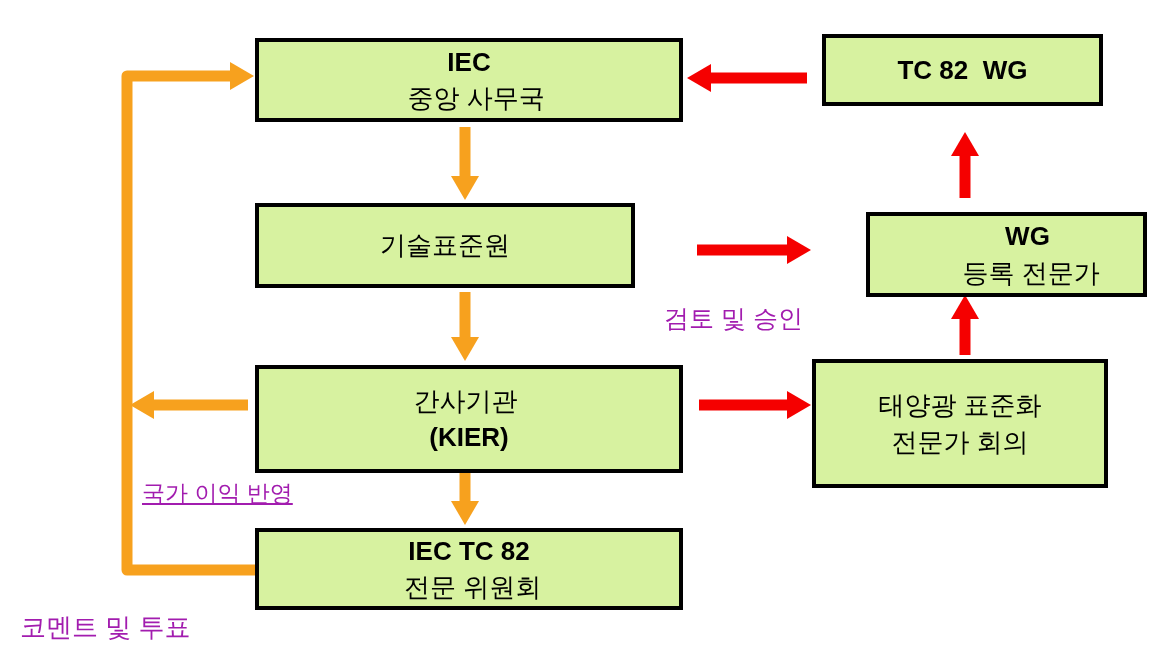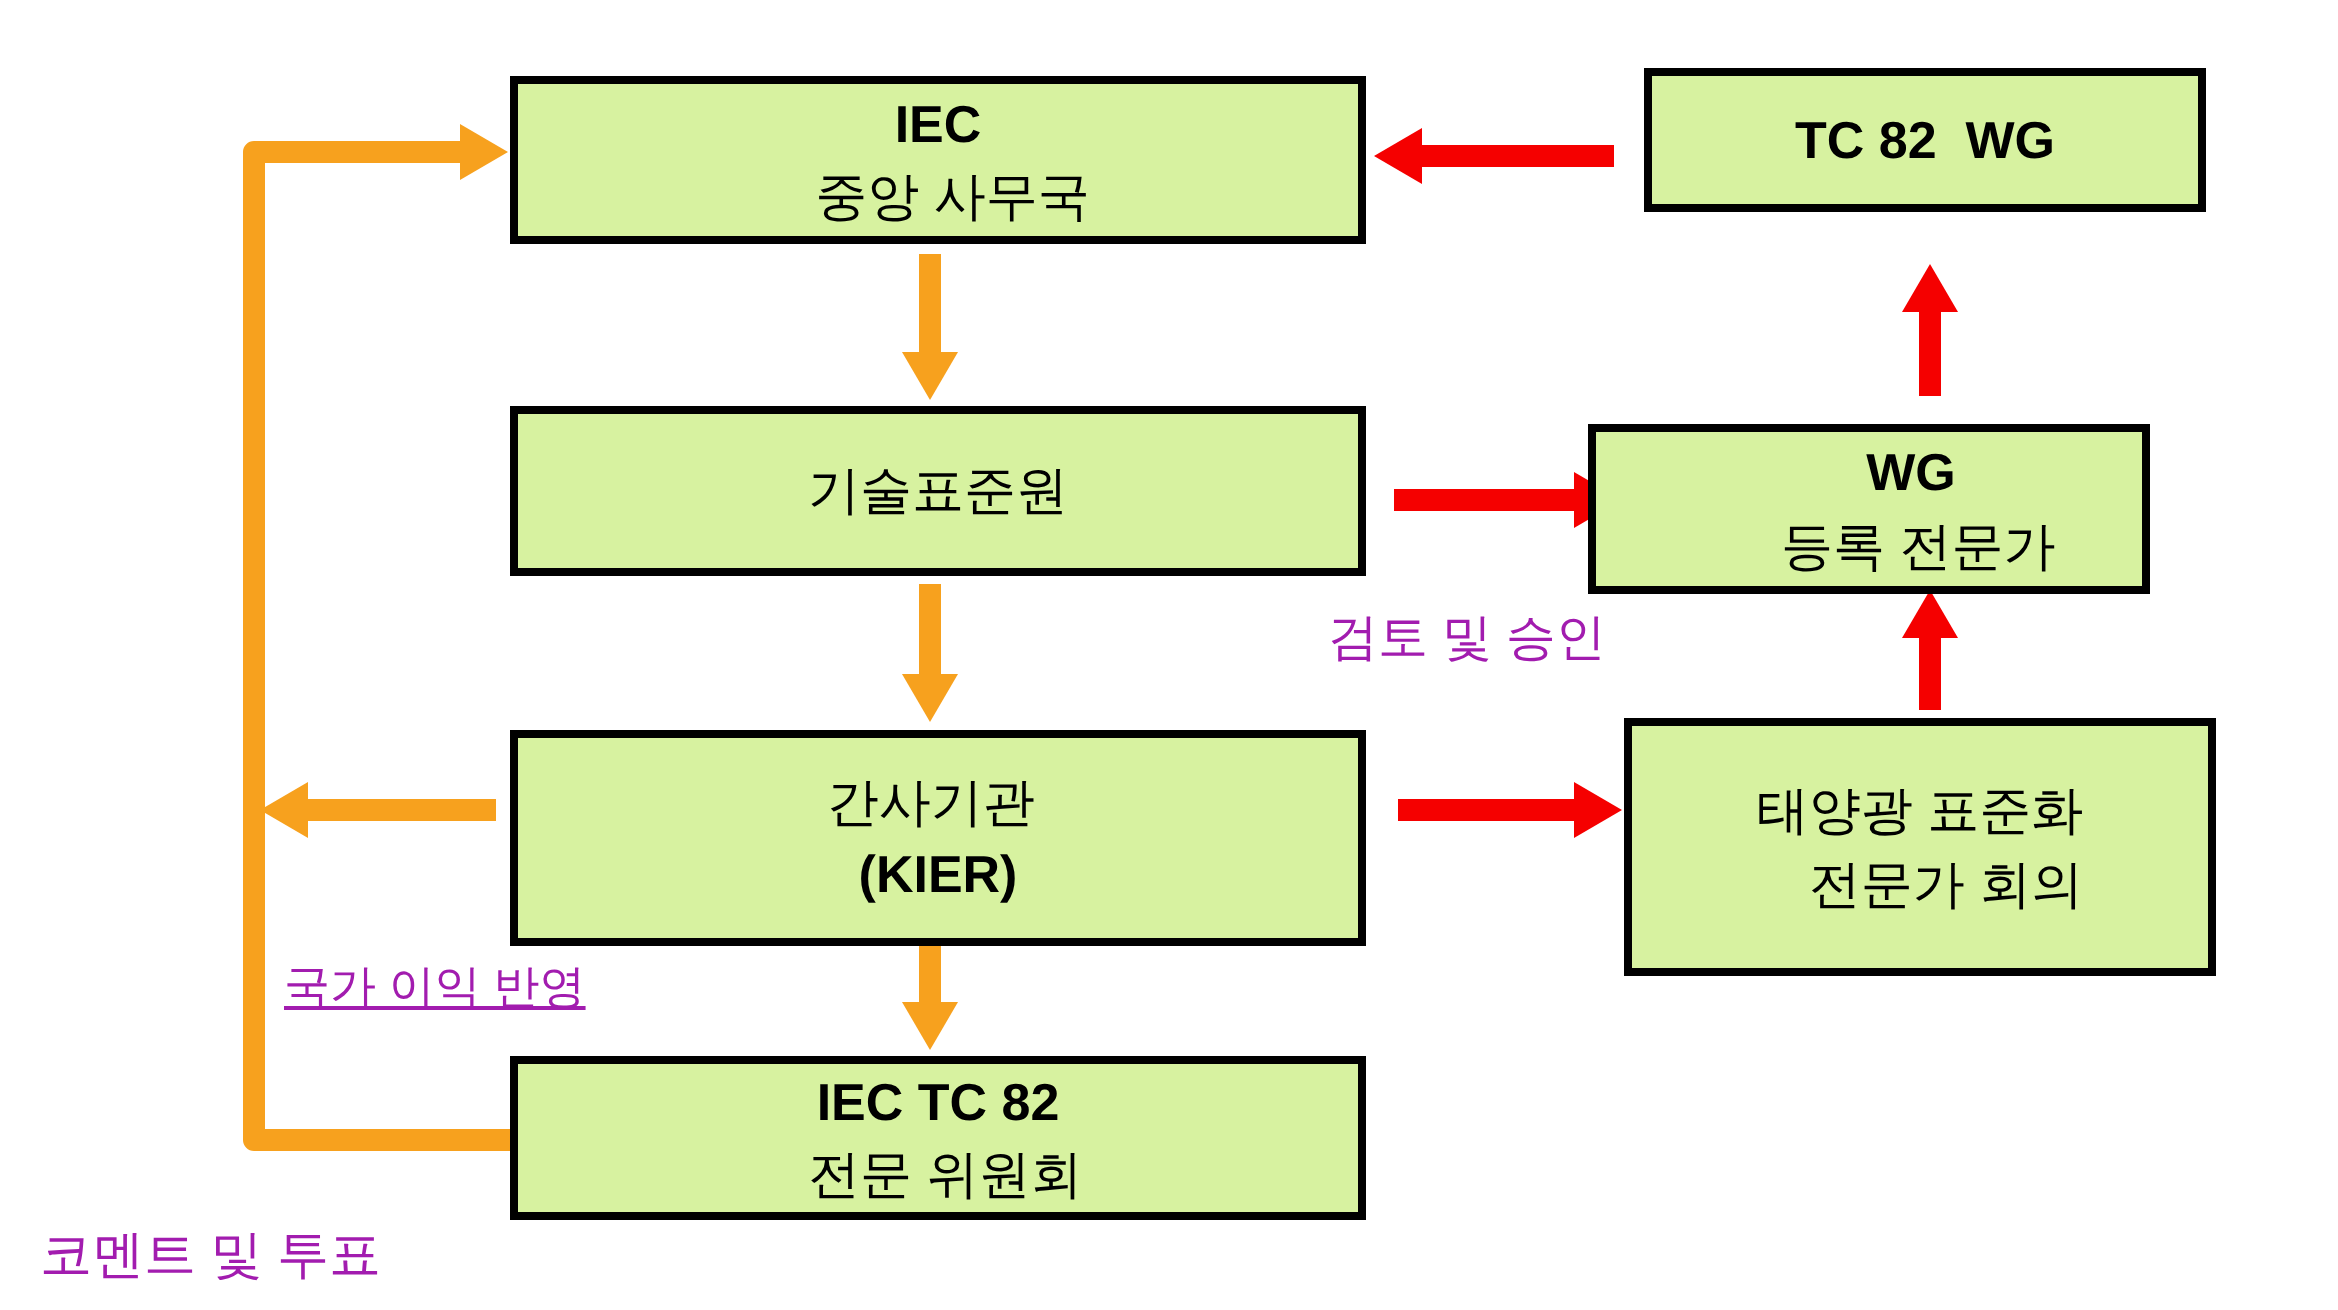--- a/index.html
+++ b/index.html
@@ -36,24 +36,24 @@
     position: absolute;
     color: #a21caf;
     font-size: 24px;
     white-space: pre;
   }
   .lbl-review { left: 664px; top: 302px; font-size: 25px; }
   .lbl-national { left: 142px; top: 478px; font-size: 23px; text-decoration: underline; }
   .lbl-comment { left: 20px; top: 610px; font-size: 26px; }
   .box1 { left: 255px; top: 38px;  width: 428px; height: 84px; }
   .box2 { left: 822px; top: 34px;  width: 281px; height: 72px; }
-  .box3 { left: 255px; top: 203px; width: 428px; height: 85px; }
-  .box4 { left: 794px; top: 212px; width: 281px; height: 85px; padding-left: 42px; }
+  .box3 { left: 255px; top: 203px; width: 380px; height: 85px; }
+  .box4 { left: 866px; top: 212px; width: 281px; height: 85px; padding-left: 42px; }
   .box5 { left: 255px; top: 365px; width: 428px; height: 108px; }
-  .box6 { left: 812px; top: 359px; width: 296px; height: 129px; text-align: right; }
+  .box6 { left: 812px; top: 359px; width: 296px; height: 129px; }
   .box7 { left: 255px; top: 528px; width: 428px; height: 82px; }
 </style>
 </head>
 <body>
 
 <div class="canvas">
 
   <svg class="arrows" width="1169" height="655" viewBox="0 0 1169 655">
 
     <g>

